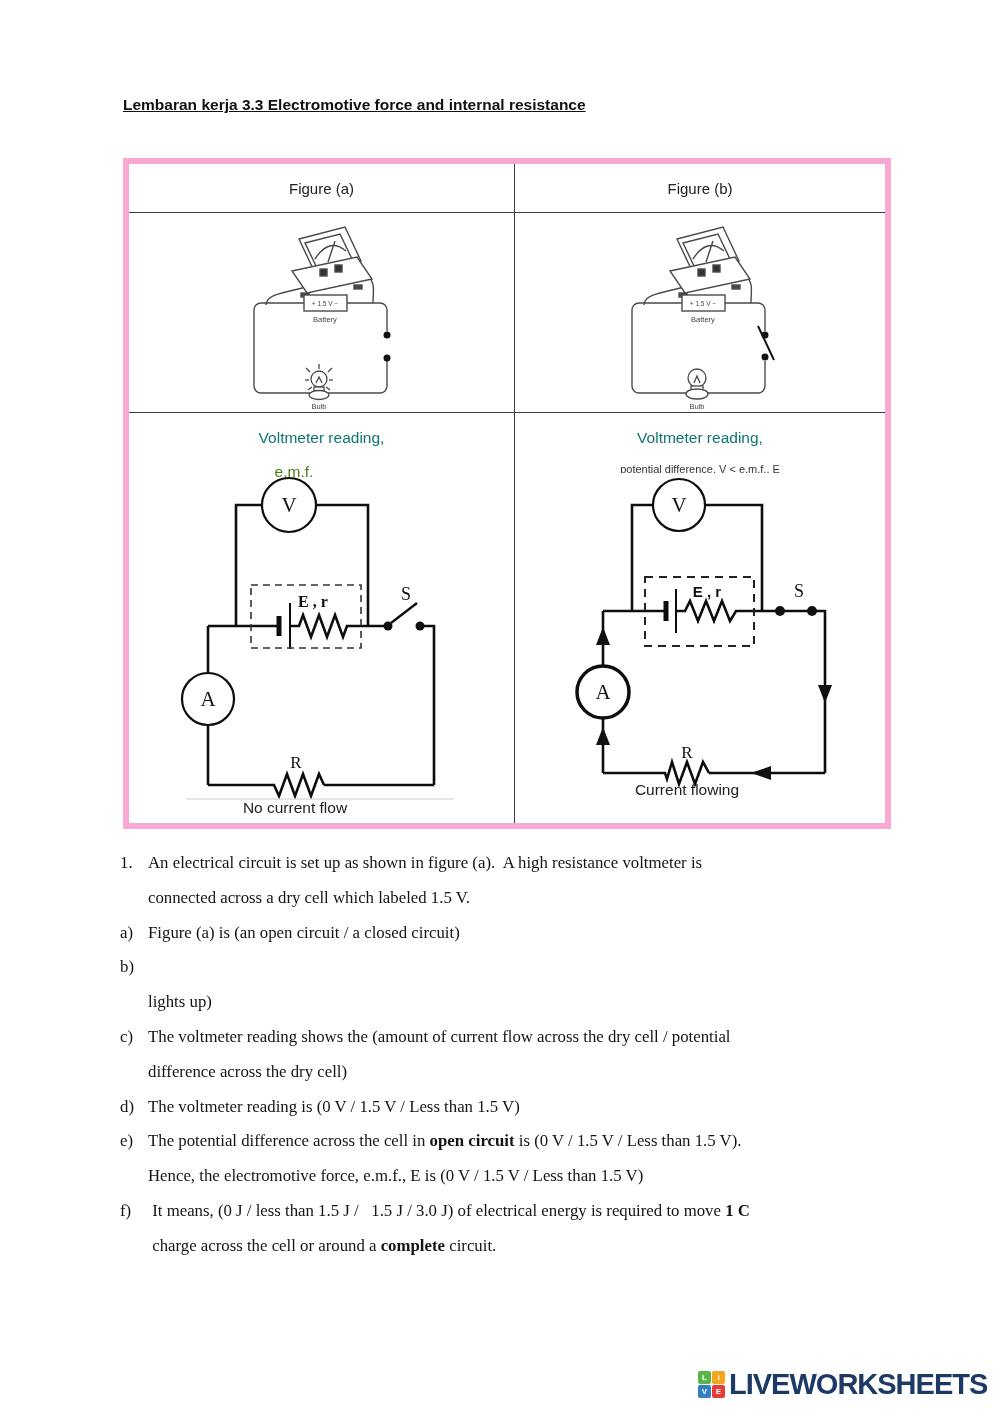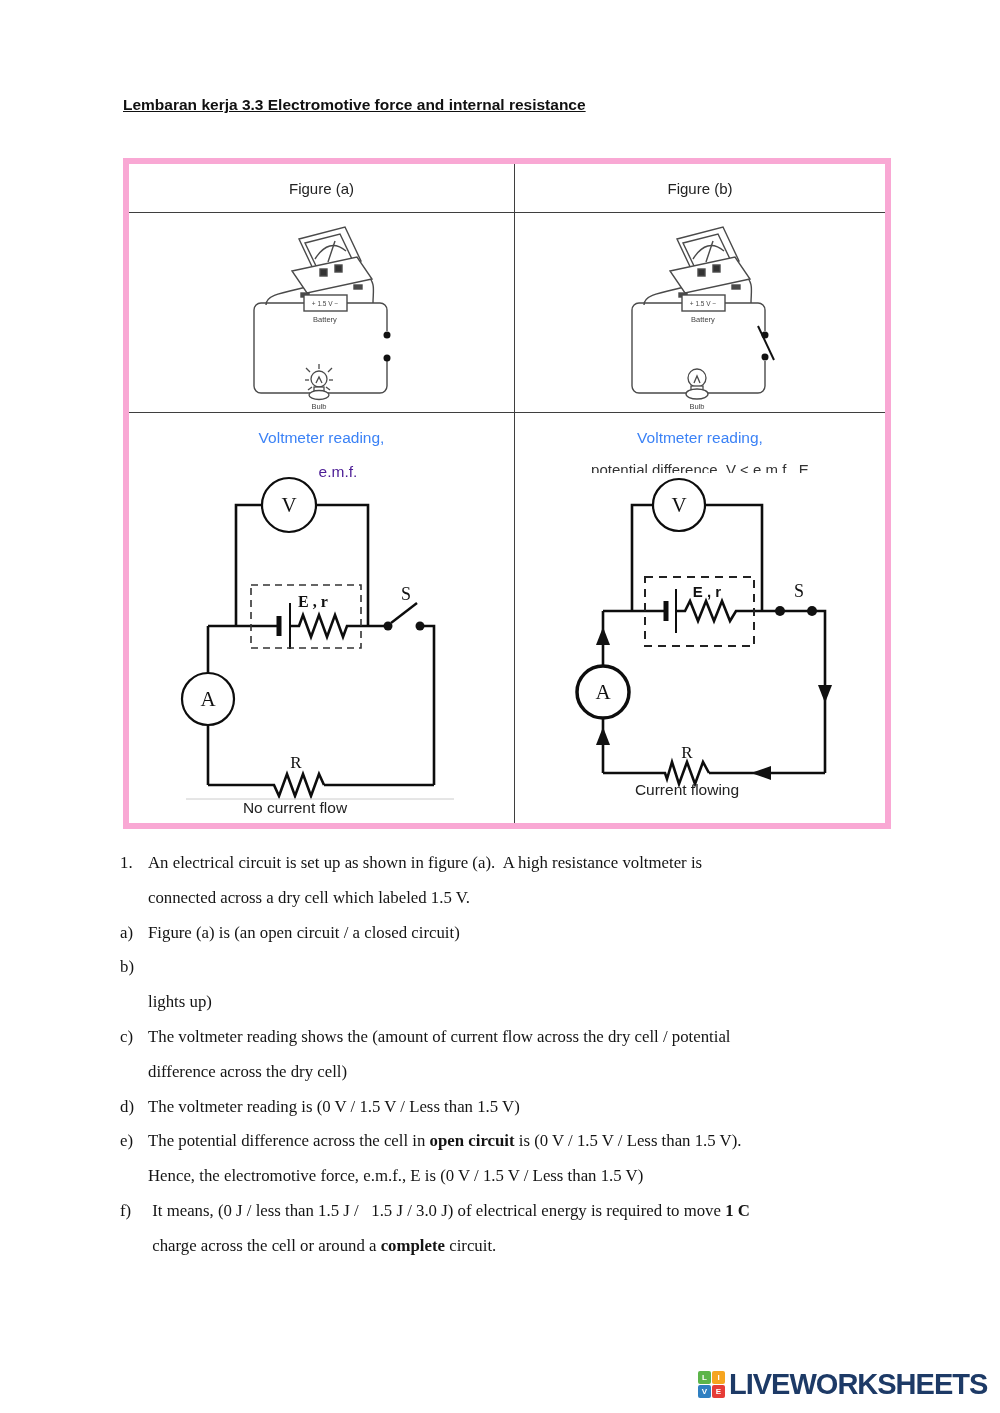--- a/index.html
+++ b/index.html
@@ -10,25 +10,25 @@
   
   .tbl{position:absolute;left:123px;top:158px;width:756px;border:6px solid #f9a8d4;
        display:grid;grid-template-columns:386px 370px;box-sizing:content-box;}
   .cell{position:relative;background:#fff;}
   .col-a{border-right:1.5px solid #3f3f3f;}
   .row-head{height:48px;display:flex;align-items:center;justify-content:center;
             font-size:15px;color:#222;}
   .row-photo{height:199px;border-top:1.5px solid #3f3f3f;text-align:center;}
   .row-schem{height:410px;border-top:1.5px solid #3f3f3f;}
   .reading-1{position:absolute;top:16px;left:0;width:100%;text-align:center;
-             font-size:15.5px;color:#3b82f6;}
+             font-size:15.5px;color:#0f766e;}
   .reading-2a{position:absolute;top:50px;left:0;width:330px;text-align:center;
-             font-size:15.5px;color:#4c1d95;padding-left:44px;}
+             font-size:15.5px;color:#4d7c0f;}
   .reading-2b{position:absolute;top:47px;left:20px;width:330px;height:13px;overflow:hidden;
-             text-align:center;font-size:15px;line-height:19px;color:#333;}
+             text-align:center;font-size:11px;line-height:19px;color:#333;}
   svg{position:absolute;left:0;top:0;}
   
   .questions{position:absolute;left:120px;top:846px;width:870px;
              font-family:"Liberation Serif",serif;font-size:16.8px;color:#141414;}
   .q-line{height:34.8px;line-height:34.8px;display:flex;}
   .q-label{display:inline-block;width:28px;flex:0 0 28px;}
   .q-text{white-space:pre;}
   .q-text .bold{font-weight:bold;margin-top:29px;}
   
   .lw-logo{position:absolute;left:698px;top:1368px;height:32px;display:flex;align-items:center;}

